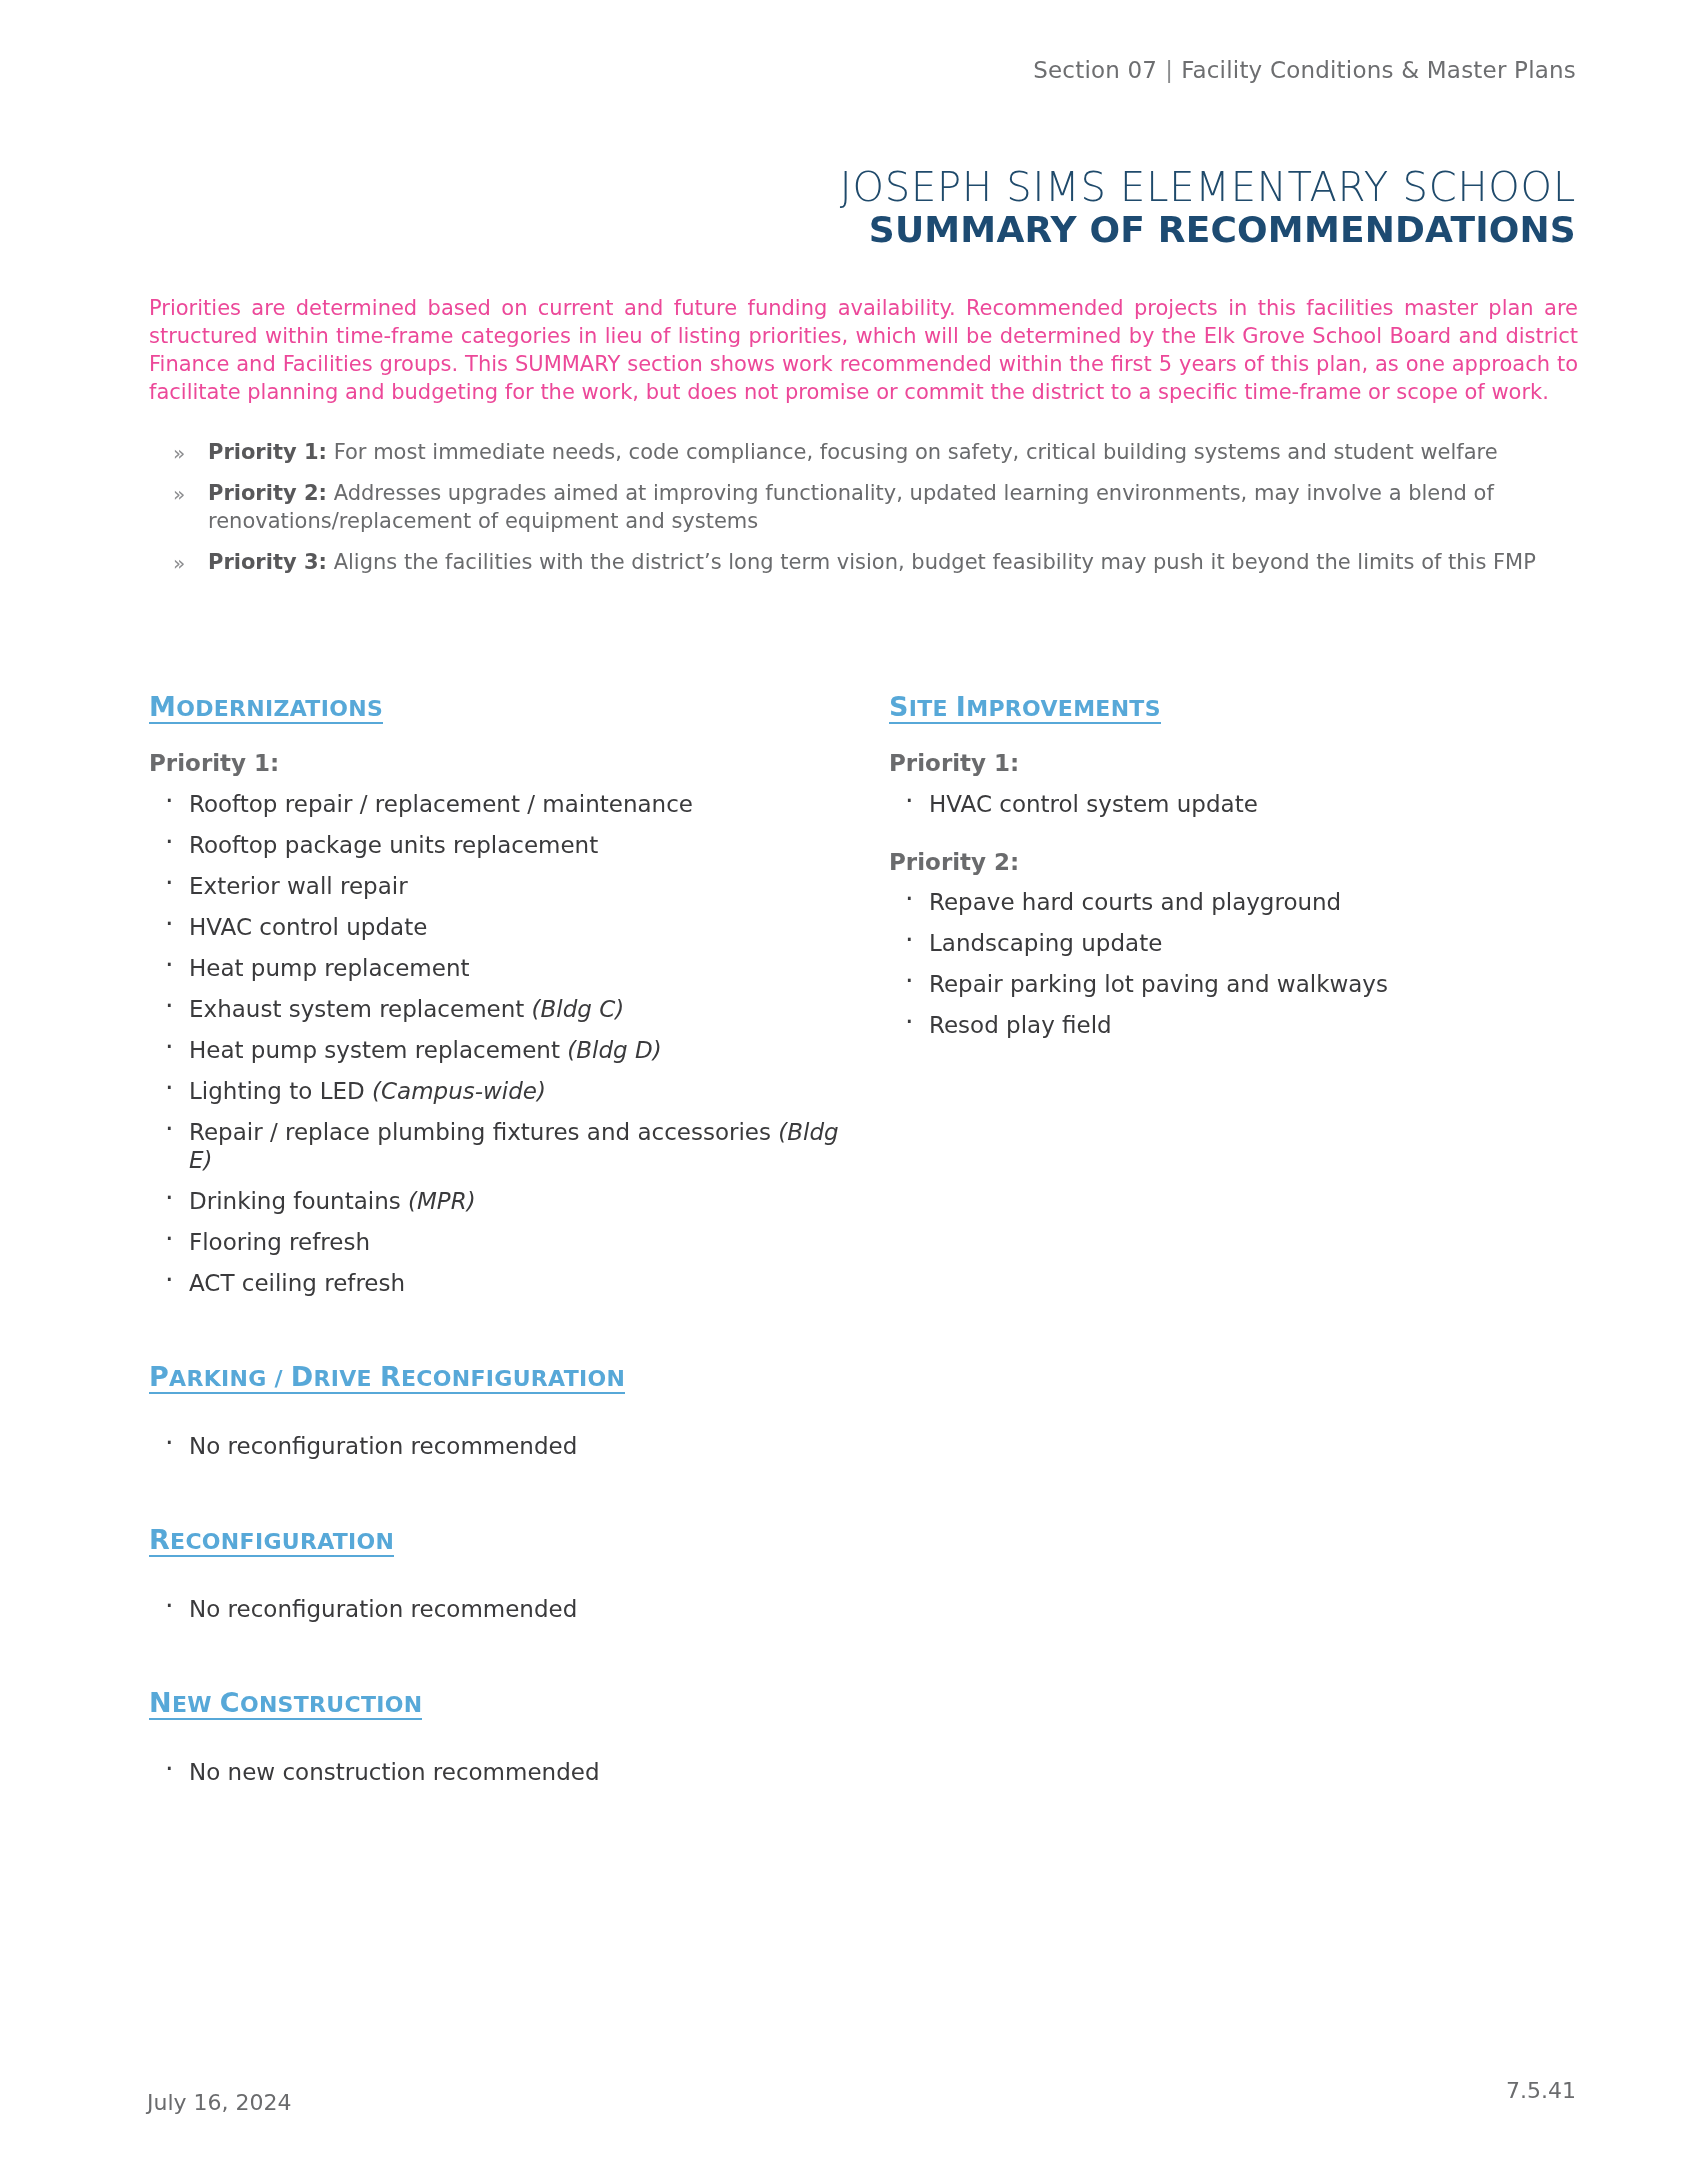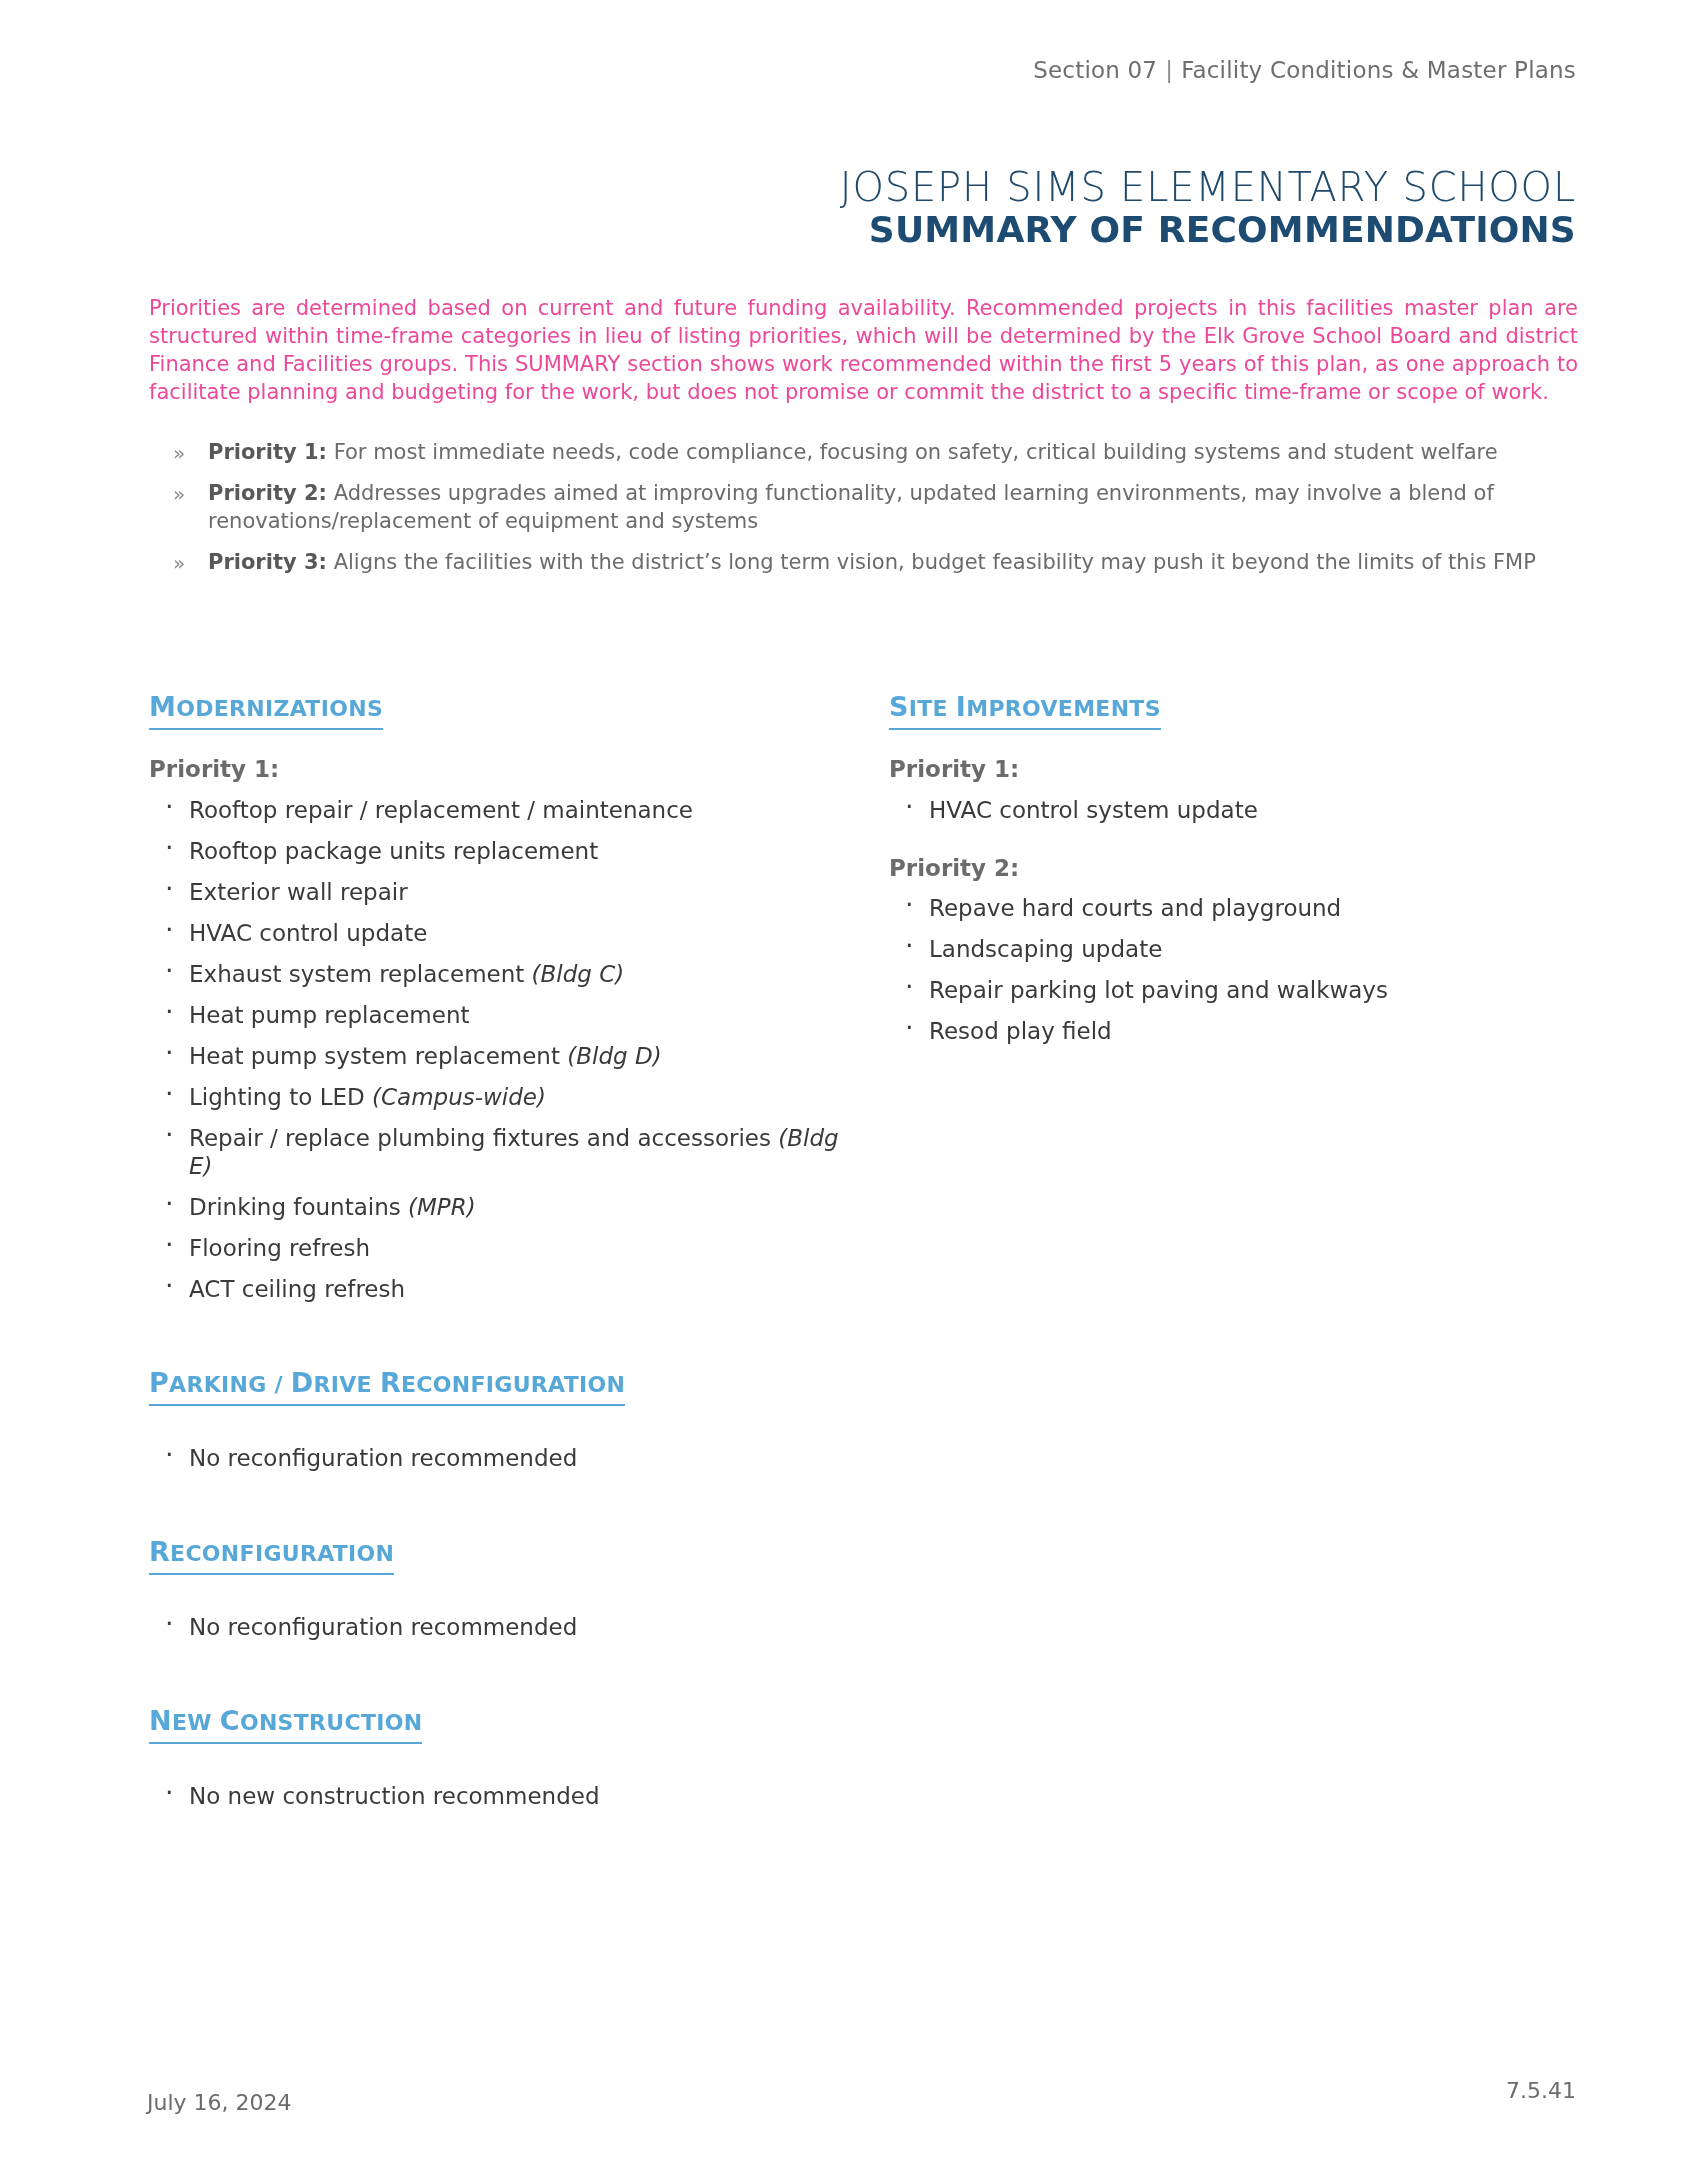--- a/index.html
+++ b/index.html
@@ -111,21 +111,21 @@
   .col-left  { left: 149px;  width: 693px; }
   .col-right { left: 889px;  width: 693px; }
 
   .section { margin-bottom: 0; }
 
   .sec-head {
     color: #57a8d8;
     font-weight: 700;
     border-bottom: 2.5px solid #57a8d8;
     display: inline-block;
-    padding-bottom: 8px;
+    padding-bottom: 2px;
     margin: 0 0 26px 0;
     line-height: 1.0;
     white-space: nowrap;
   }
   .sec-head .cap {
     font-size: 27px;
     letter-spacing: 0.3px;
   }
   .sec-head .sm {
     font-size: 22px;
@@ -221,22 +221,22 @@
   <div class="col col-left">
 
     <div class="section">
       <div class="sec-head"><span class="cap">M</span><span class="sm">ODERNIZATIONS</span></div>
       <div class="prio-label">Priority 1:</div>
       <ul class="items">
         <li><span>Rooftop repair / replacement / maintenance</span><i></i></li>
         <li><span>Rooftop package units replacement</span><i></i></li>
         <li><span>Exterior wall repair</span><i></i></li>
         <li><span>HVAC control update</span><i></i></li>
+        <li><span>Heat pump replacement</span><i></i></li>
         <li><span>Exhaust system replacement </span><i>(Bldg C)</i></li>
-        <li><span>Heat pump replacement</span><i></i></li>
         <li><span>Heat pump system replacement </span><i>(Bldg D)</i></li>
         <li><span>Lighting to LED </span><i>(Campus-wide)</i></li>
         <li><span>Repair / replace plumbing fixtures and accessories </span><i>(Bldg E)</i></li>
         <li><span>Drinking fountains </span><i>(MPR)</i></li>
         <li><span>Flooring refresh</span><i></i></li>
         <li><span>ACT ceiling refresh</span><i></i></li>
       </ul>
     </div>
 
     <div class="sec-spacer-lg"></div>

